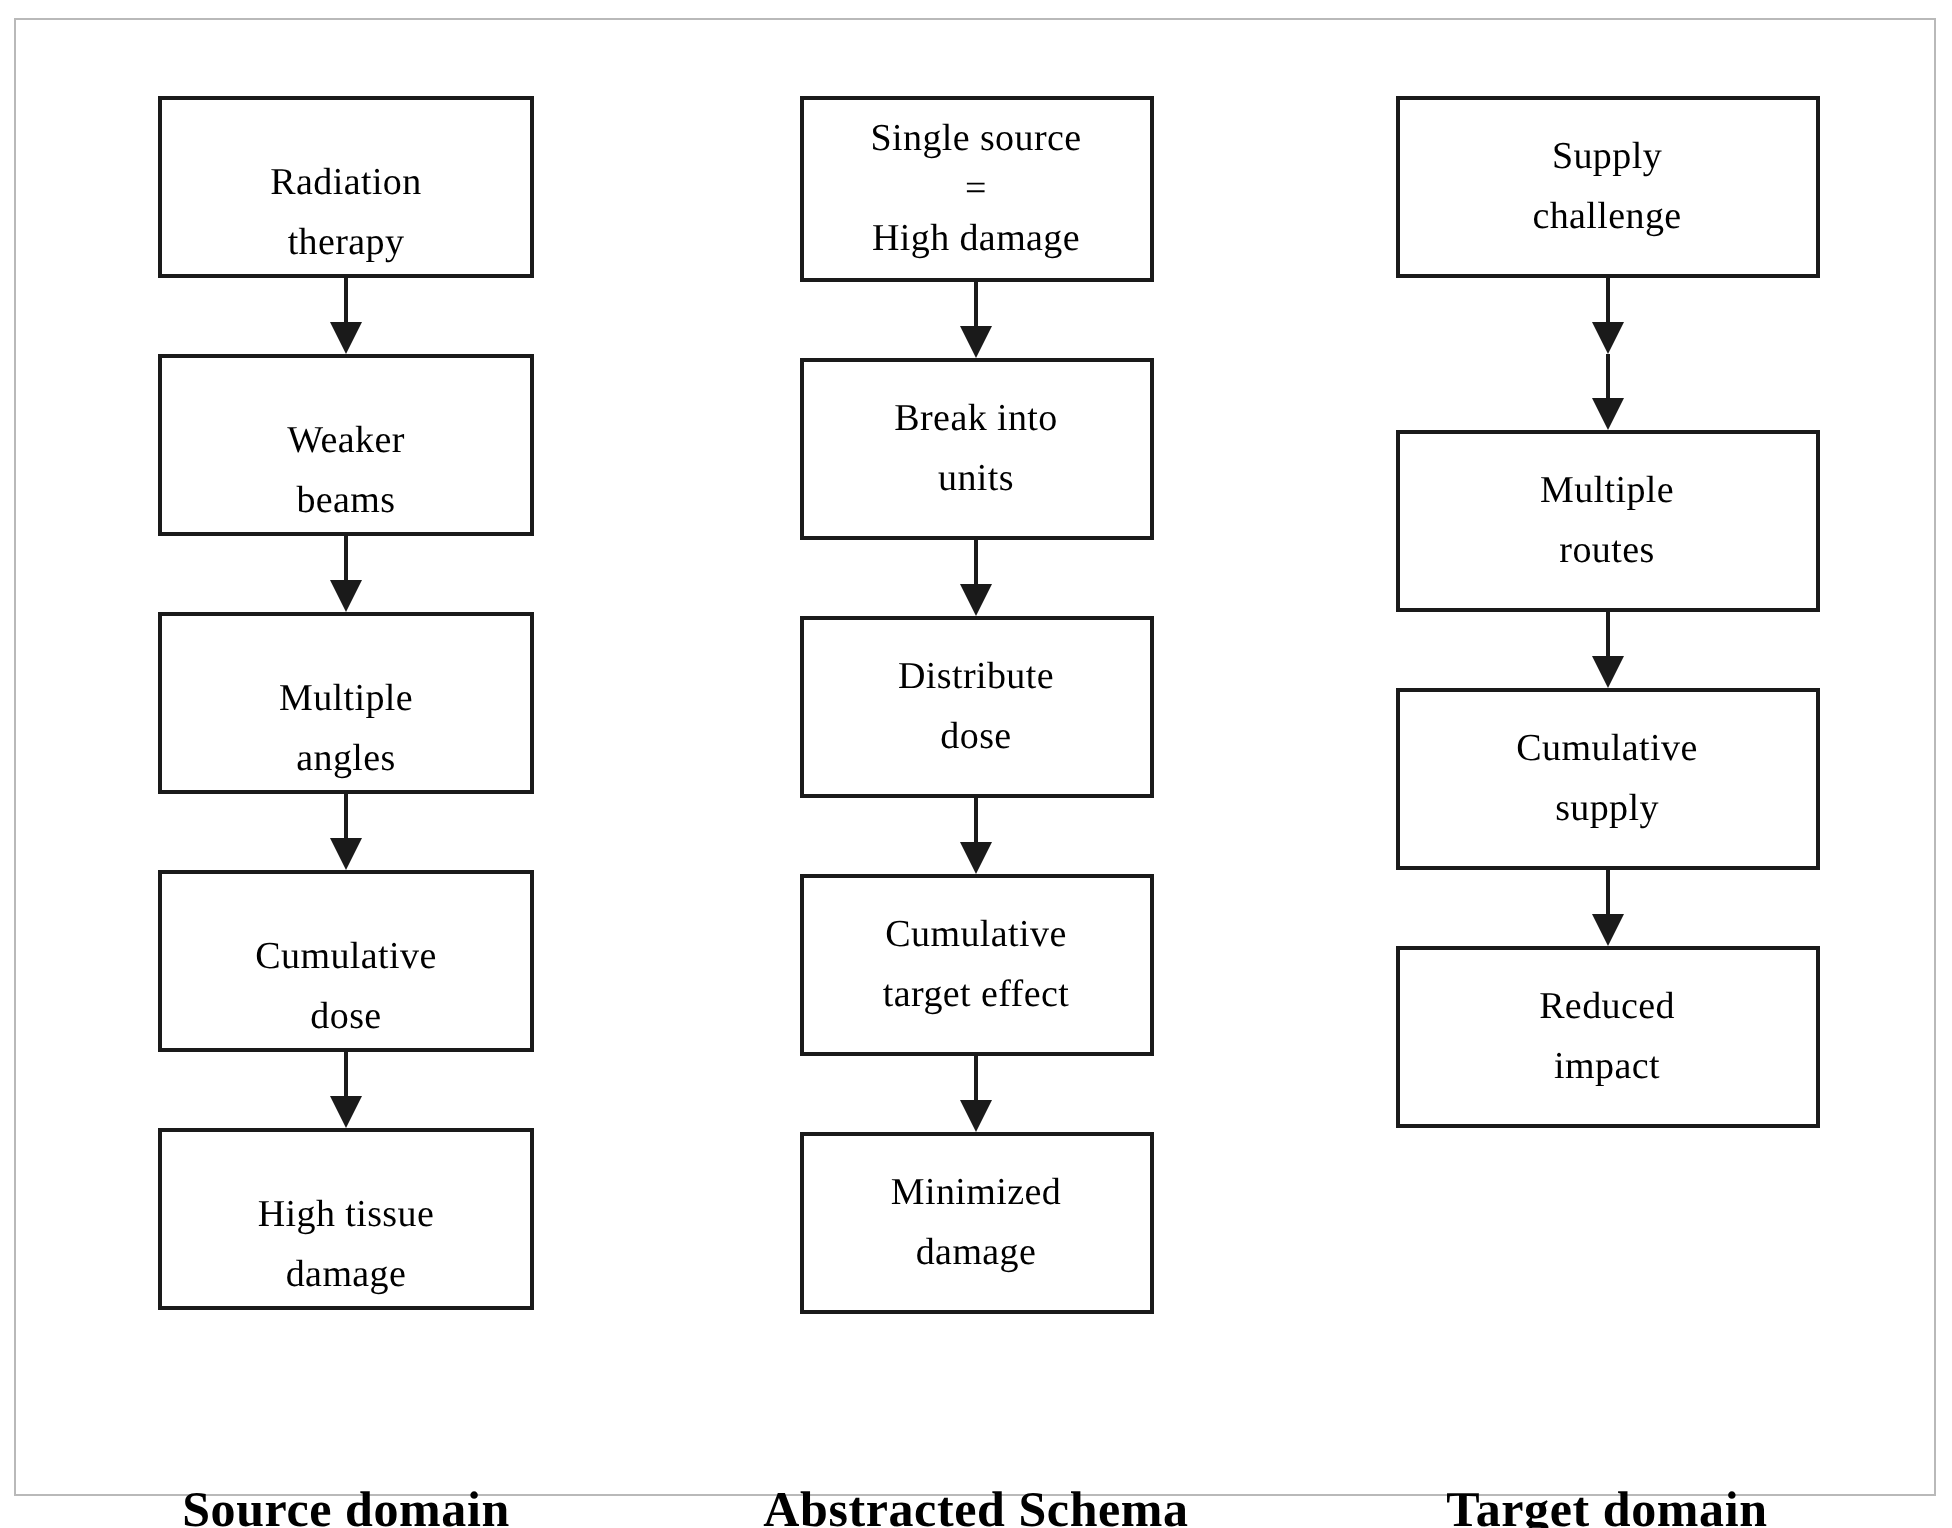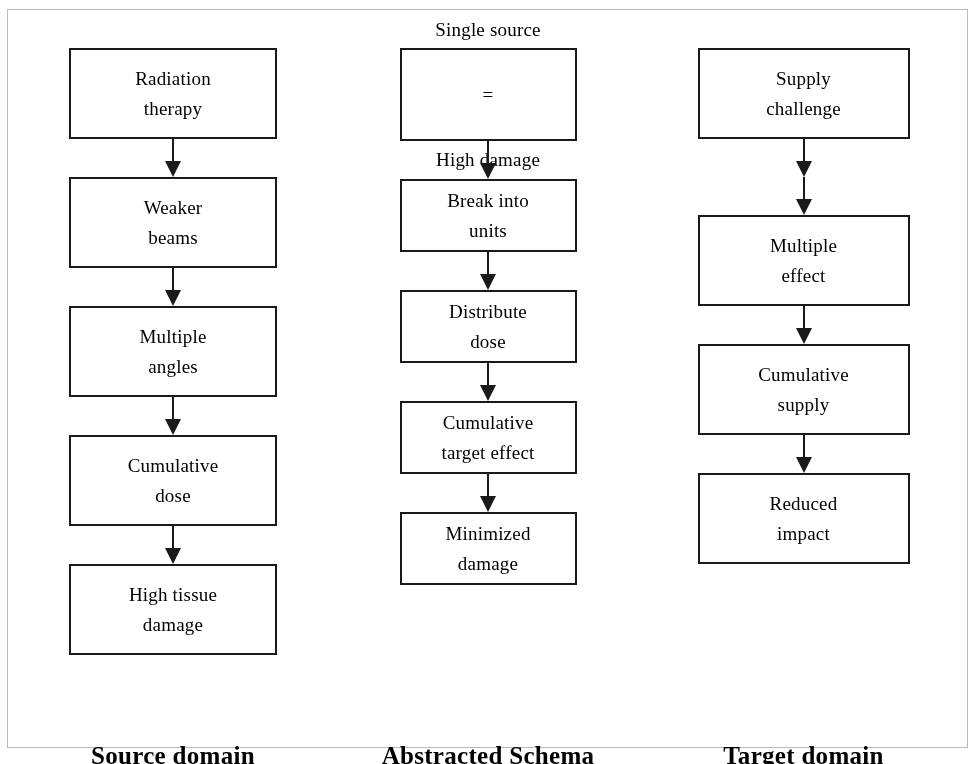--- a/index.html
+++ b/index.html
@@ -63,30 +63,29 @@
     flex-direction: column;
     align-items: center;
     justify-content: center;
     text-align: center;
     font-size: 19px;
     line-height: 30px;
     letter-spacing: 0.2px;
   }
   .node .line { display: block; white-space: nowrap; }
 
-  #column-source .node { width: 208px; height: 91px; }
-  #column-schema .node { width: 177px; height: 73px; }
+  #column-source .node { width: 188px; height: 91px; justify-content: flex-end; }
+  #column-schema .node { width: 177px; height: 91px; }
   #column-target .node { width: 212px; height: 91px; }
 
   
   #column-schema .node.tri {
     height: 93px;
     line-height: 25px;
     justify-content: center;
-    gap: 40px;
   }
 
   
   .connector {
     width: 38px;
     height: 38px;
     position: relative;
   }
   .connector .stem {
     position: absolute;
@@ -247,21 +246,21 @@
         </div>
 
 
         <div class="connector">
           <div class="stem"></div>
           <div class="head"></div>
         </div>
 
         <div class="node">
           <span class="line">Multiple</span>
-          <span class="line">effect</span>
+          <span class="line">routes</span>
         </div>
 
         <div class="connector">
           <div class="stem"></div>
           <div class="head"></div>
         </div>
 
         <div class="node">
           <span class="line">Cumulative</span>
           <span class="line">supply</span>

